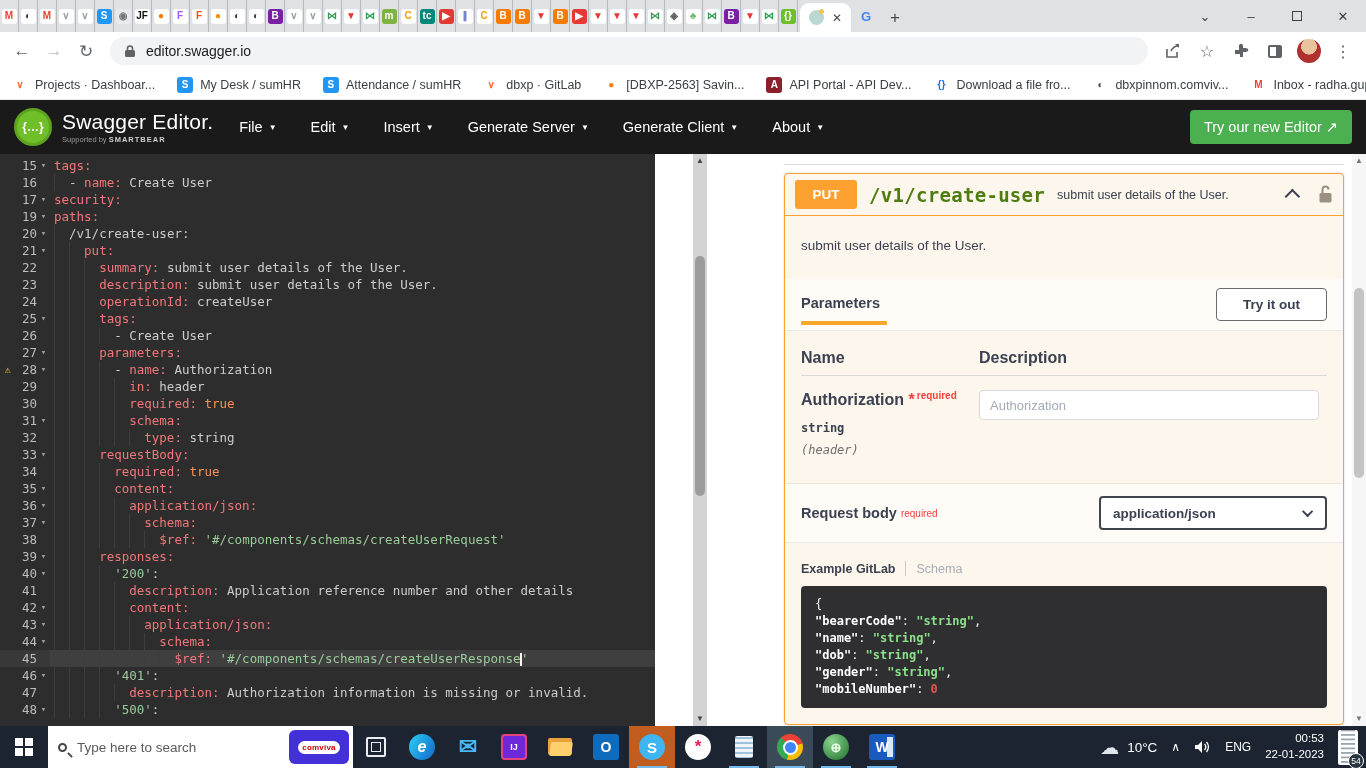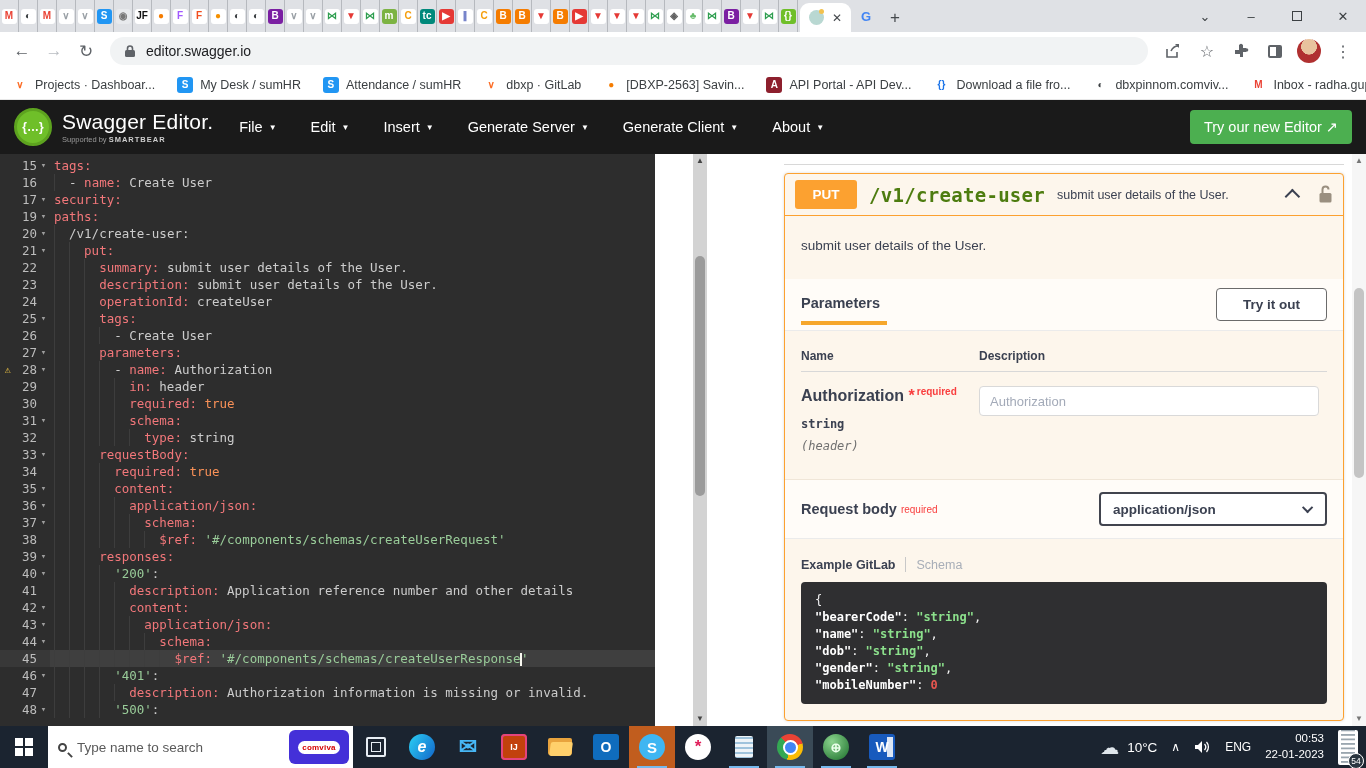--- a/index.html
+++ b/index.html
@@ -91,21 +91,21 @@
   .op-chevron { width:11px; height:11px; border-left:2.5px solid #3b4151; border-top:2.5px solid #3b4151;
                 transform:rotate(45deg) translateY(3px); }
   .op-desc { padding:22px 16px 26px 16px; font-size:13.5px; color:#3b4151; }
   .sec-head { background:#fffcf8; border-bottom:1px solid #ebebeb; display:flex; align-items:center;
               padding:10px 16px 0 16px; height:52px; position:relative; }
   .sec-title { font-size:14.5px; font-weight:bold; color:#3b4151; padding-bottom:14px; position:relative; }
   .sec-title::after { content:""; position:absolute; left:0; bottom:0; height:4px; width:86px; background:#f6a72c; }
   .tryout { margin-left:auto; margin-bottom:10px; border:1.5px solid #6b6b6b; border-radius:4px; background:#fff;
             color:#3b4151; font-weight:bold; font-size:13.5px; padding:8px 26px; cursor:pointer; }
   .params { padding:18px 16px 26px 16px; }
-  .pt-head { display:flex; font-size:12px; font-weight:bold; color:#3b4151; padding-bottom:8px; border-bottom:1px solid #d8d8d8; }
+  .pt-head { display:flex; font-size:16px; font-weight:bold; color:#3b4151; padding-bottom:8px; border-bottom:1px solid #d8d8d8; }
   .pt-col1 { width:178px; }
   .param-row { display:flex; padding-top:14px; }
   .pname { font-size:16px; font-weight:bold; color:#3b4151; }
   .pstar { color:#f93e3e; }
   .preq { color:#f93e3e; font-size:10px; vertical-align:super; margin-left:2px; }
   .ptype { font-family:"DejaVu Sans Mono", monospace; font-size:12px; font-weight:bold; color:#3b4151; margin-top:12px; }
   .ploc { font-family:"DejaVu Sans Mono", monospace; font-size:12px; font-style:italic; color:#707070; margin-top:8px; }
   .pinput { width:340px; height:30px; border:1px solid #d9d9d9; border-radius:4px; padding:0 10px; font-size:13px; color:#3b4151; background:#fff; }
   .pinput::placeholder { color:#a3aab8; }
   .rb-head { display:flex; align-items:center; background:#fffcf8; border-top:1px solid #f0e6d8; border-bottom:1px solid #ebebeb; padding:12px 16px; }
@@ -137,21 +137,21 @@
   .tk-apps { display:flex; align-items:stretch; }
   .tkapp { width:46px; display:flex; align-items:center; justify-content:center; position:relative; }
   .tkapp.underline::after { content:""; position:absolute; bottom:0; left:8px; right:8px; height:2.5px; background:#76b9ed; }
   .tkapp.focused { background:#3a4a57; }
   .tkapp.orange { background:#c15d1e; }
   .ic { width:26px; height:26px; display:flex; align-items:center; justify-content:center; font-weight:bold; border-radius:4px; }
   .ic-taskview { width:20px; height:20px; border:2px solid #e8eef4; border-radius:2px; position:relative; }
   .ic-taskview::before { content:""; position:absolute; left:3px; top:3px; right:3px; bottom:3px; border:1.5px solid #e8eef4; }
   .ic-edge { border-radius:50%; background:linear-gradient(120deg,#2bd0f5,#1266c9); color:#fff; font-size:16px; font-style:italic; }
   .ic-mail { background:transparent; color:#47b7f5; font-size:22px; }
-  .ic-ij { background:#c2410c; color:#fff; font-size:9px; outline:2px solid #e4447c; outline-offset:-2px; }
+  .ic-ij { background:#6d28d9; color:#fff; font-size:9px; outline:2px solid #e4447c; outline-offset:-2px; }
   .ic-folder { position:relative; }
   .ic-folder::before { content:""; position:absolute; left:1px; top:4px; width:24px; height:17px; background:#e8a33d; border-radius:2px; }
   .ic-folder::after { content:""; position:absolute; left:3px; top:8px; width:22px; height:14px; background:#ffd06b; border-radius:2px 2px 2px 2px; transform:skewX(-8deg); }
   .ic-outlook { background:#0f6cbd; color:#fff; font-size:14px; border-radius:3px; }
   .ic-skype { border-radius:50%; background:#3fb6f2; color:#fff; font-size:15px; }
   .ic-slack { border-radius:50%; background:#fff; color:#e01e5a; font-size:17px; }
   .ic-notepad { position:relative; }
   .ic-notepad::before { content:""; position:absolute; left:4px; top:2px; width:18px; height:22px; background:#eef4f8; border-radius:2px;
       background-image:linear-gradient(#9fc3dc 2px, transparent 2px); background-size:100% 5px; background-position:0 6px; }
   .ic-chrome { border-radius:50%; background:conic-gradient(from -45deg, #ea4335 0 33%, #fbbc05 33% 66%, #34a853 66% 100%); position:relative; }
@@ -554,21 +554,21 @@
     <div class="tk-start">
       <span class="winlogo">
           <span></span>
           <span></span>
           <span></span>
           <span></span>
         </span>
     </div>
     <div class="tk-search">
       <span class="mag"></span>
-      <span class="tk-search-text">Type name to search</span>
+      <span class="tk-search-text">Type here to search</span>
       <span class="comviva">
           <span class="comviva-inner">comviva</span>
         </span>
     </div>
     <div class="tk-apps">
         <div class="tkapp">
           <span class="ic ic-taskview"></span>
         </div>
         <div class="tkapp">
           <span class="ic ic-edge">e</span>

